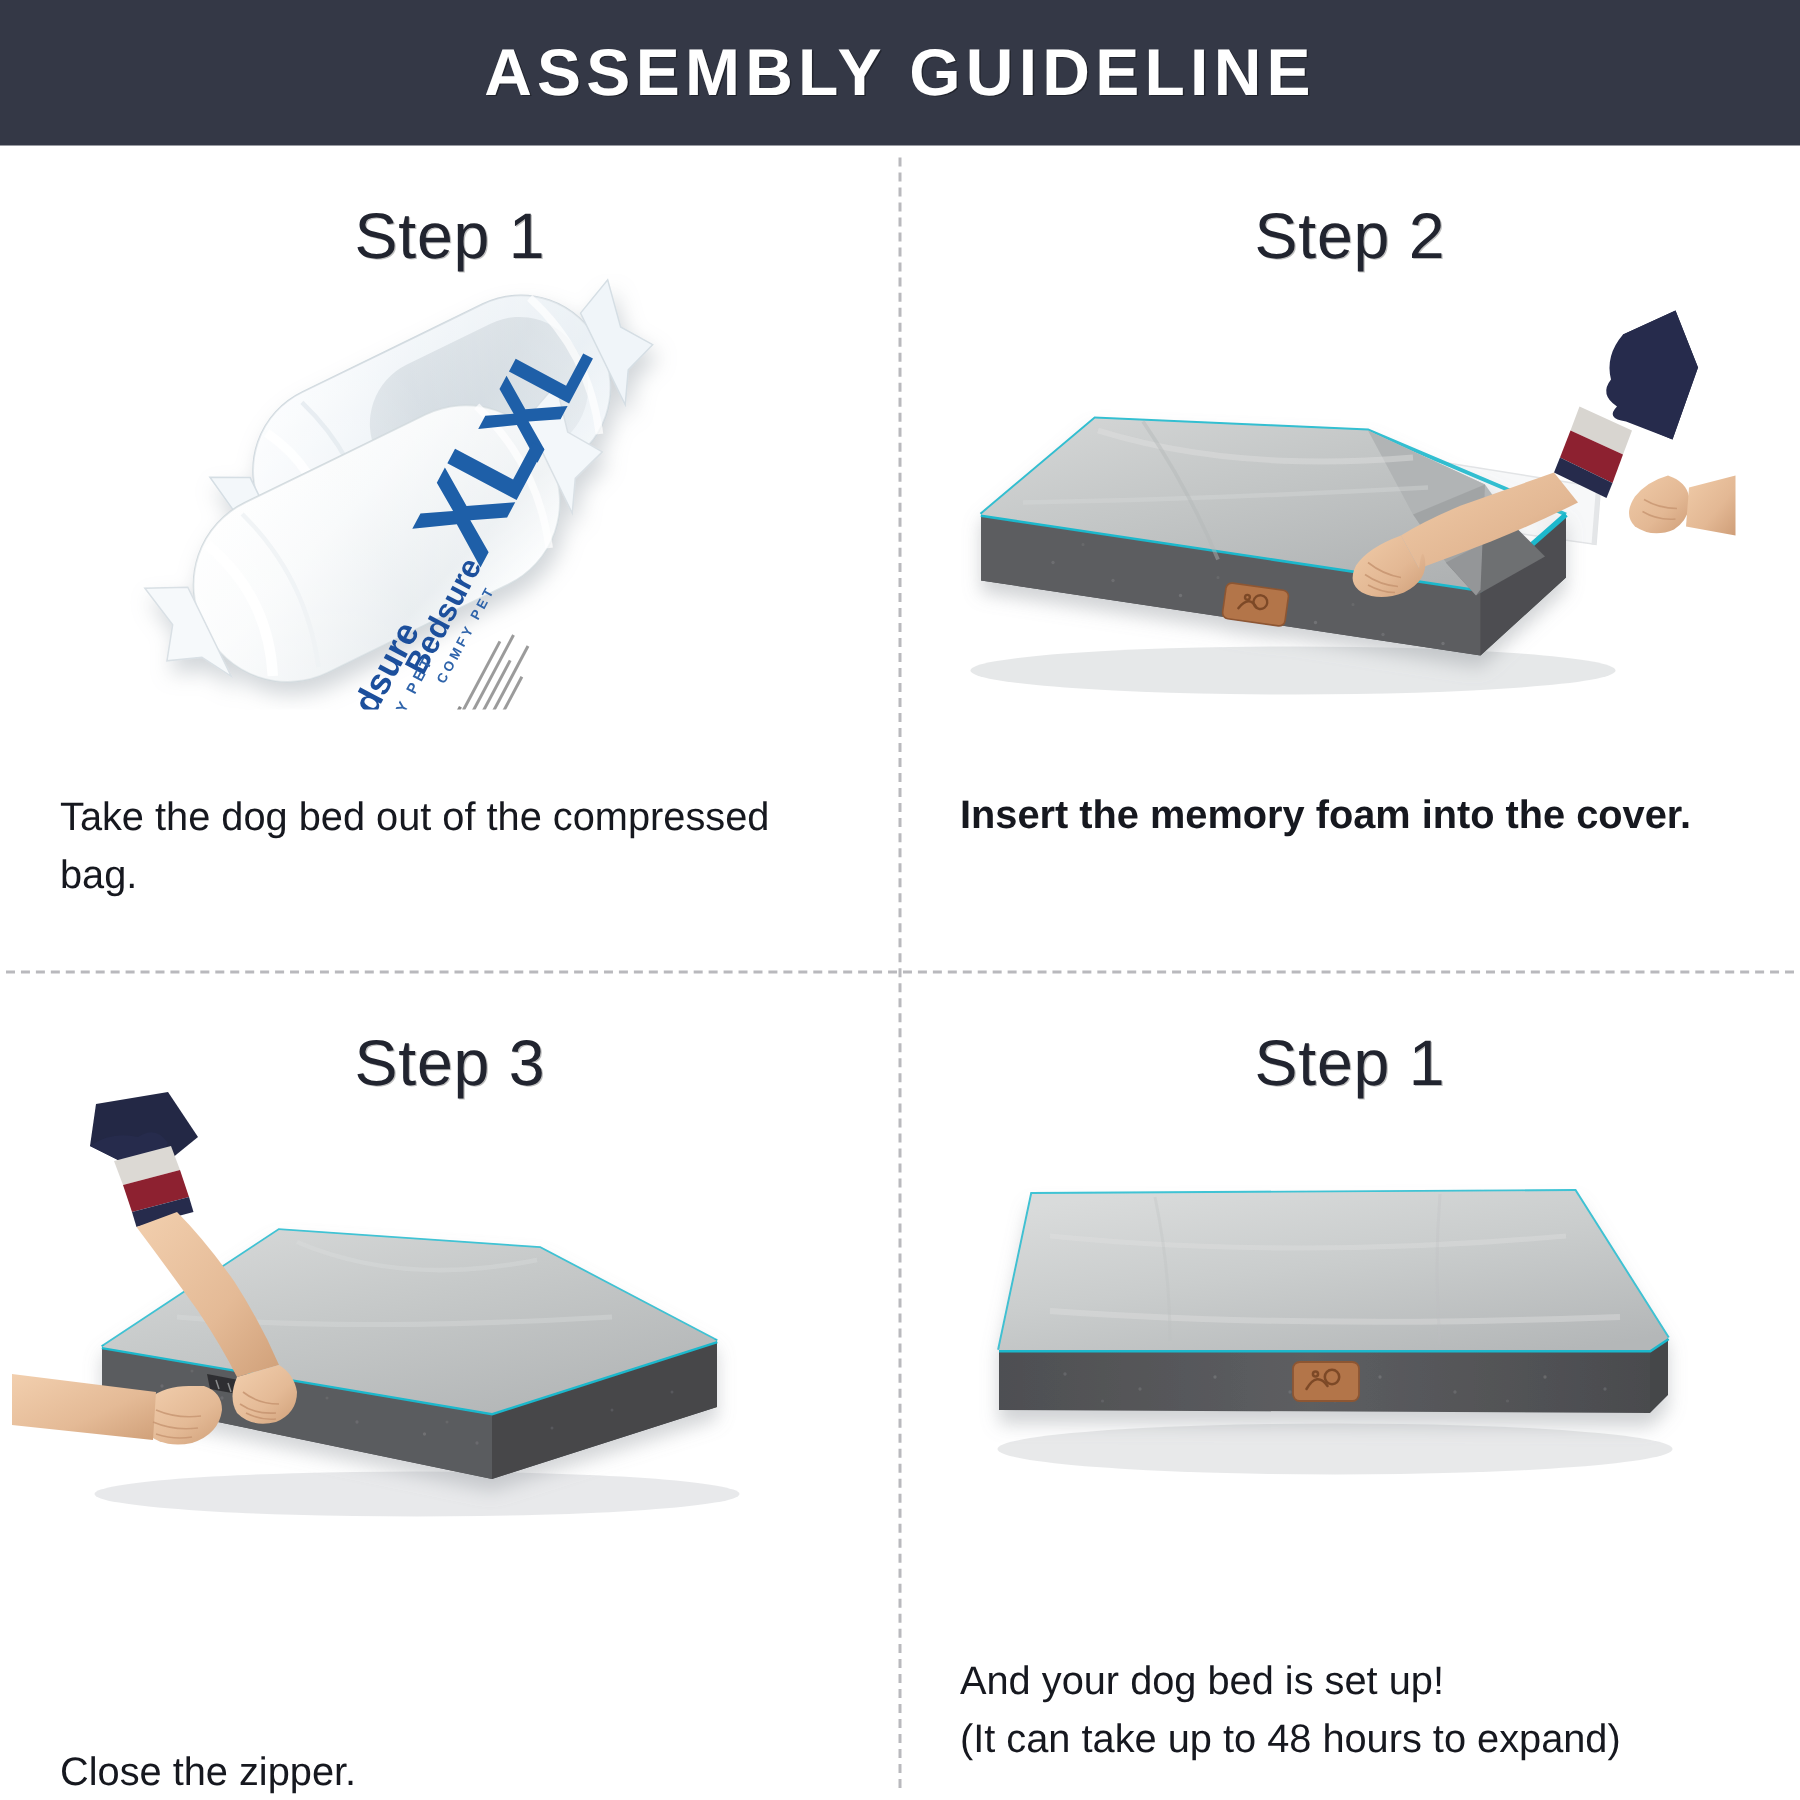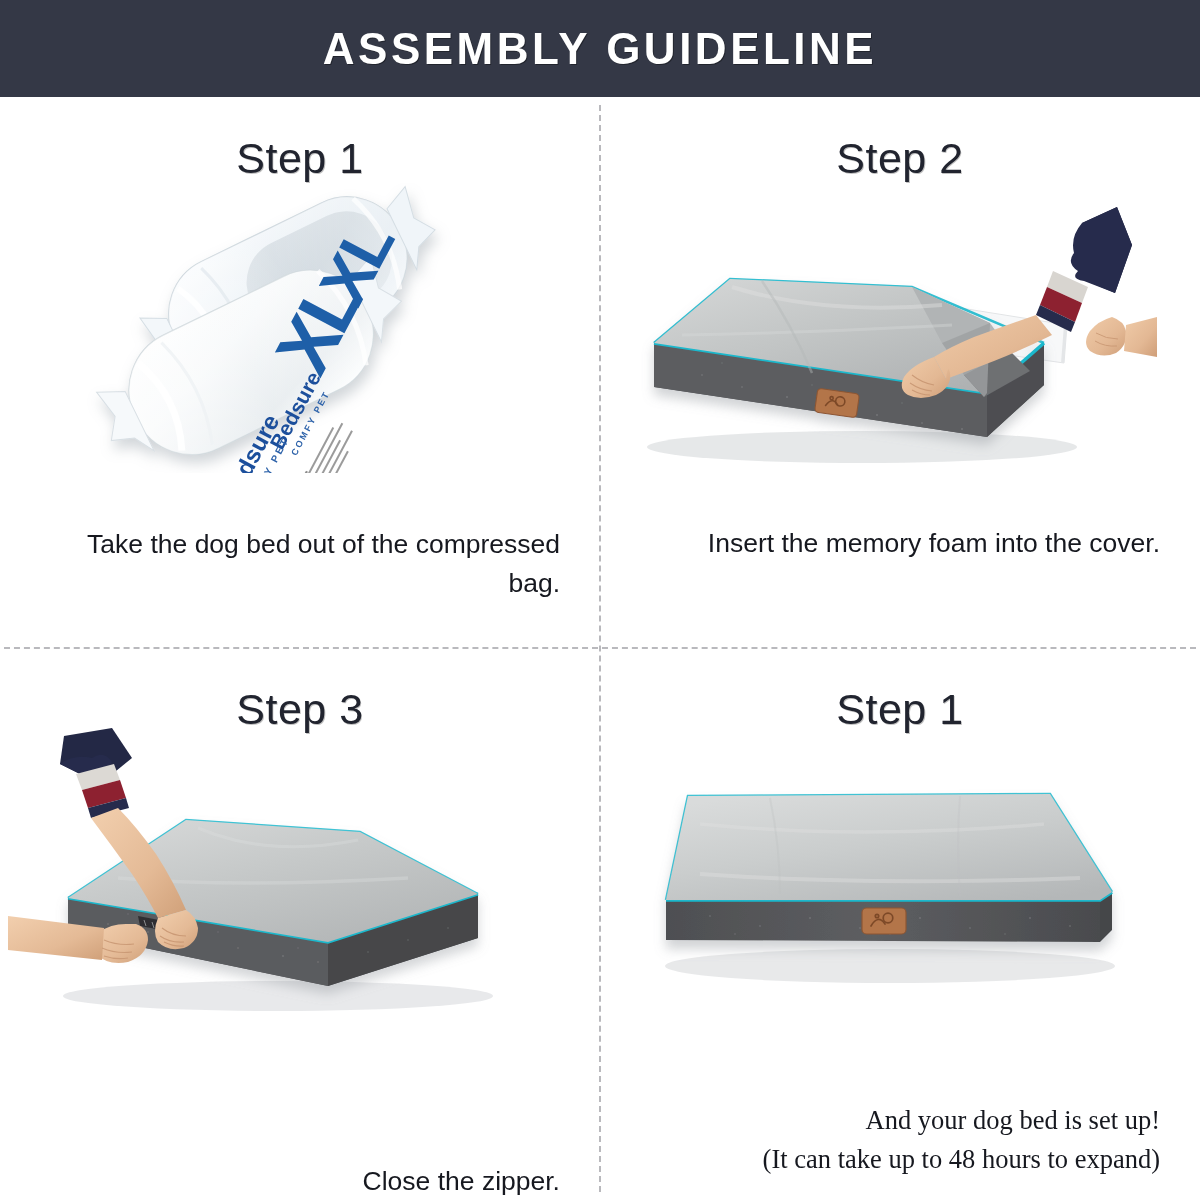--- a/index.html
+++ b/index.html
@@ -90,29 +90,29 @@
   .art {
     position: relative;
     width: 560px;
     flex: 1 1 auto;
   }
 
   .caption {
     font-size: 26.5px;
     line-height: 1.45;
     color: #16181f;
-    text-align: right;
+    text-align: left;
     font-weight: 400;
     width: 520px;
     font-family: "Liberation Sans", sans-serif;
   }
   .q1 .caption { margin-bottom: 46px; }
-  .q2 .caption { margin-bottom: 86px; }
+  .q2 .caption { margin-bottom: 86px; font-weight: bold; }
   .q3 .caption { }
-  .q4 .caption { margin-bottom: 22px; font-family: Liberation Serif, serif; }
+  .q4 .caption { margin-bottom: 22px; }
 
   
   .bedsvg { position: absolute; left: 0; top: 0; }
 </style>
 </head>
 <body>
 
 <div id="page">
 
   <div class="header">

